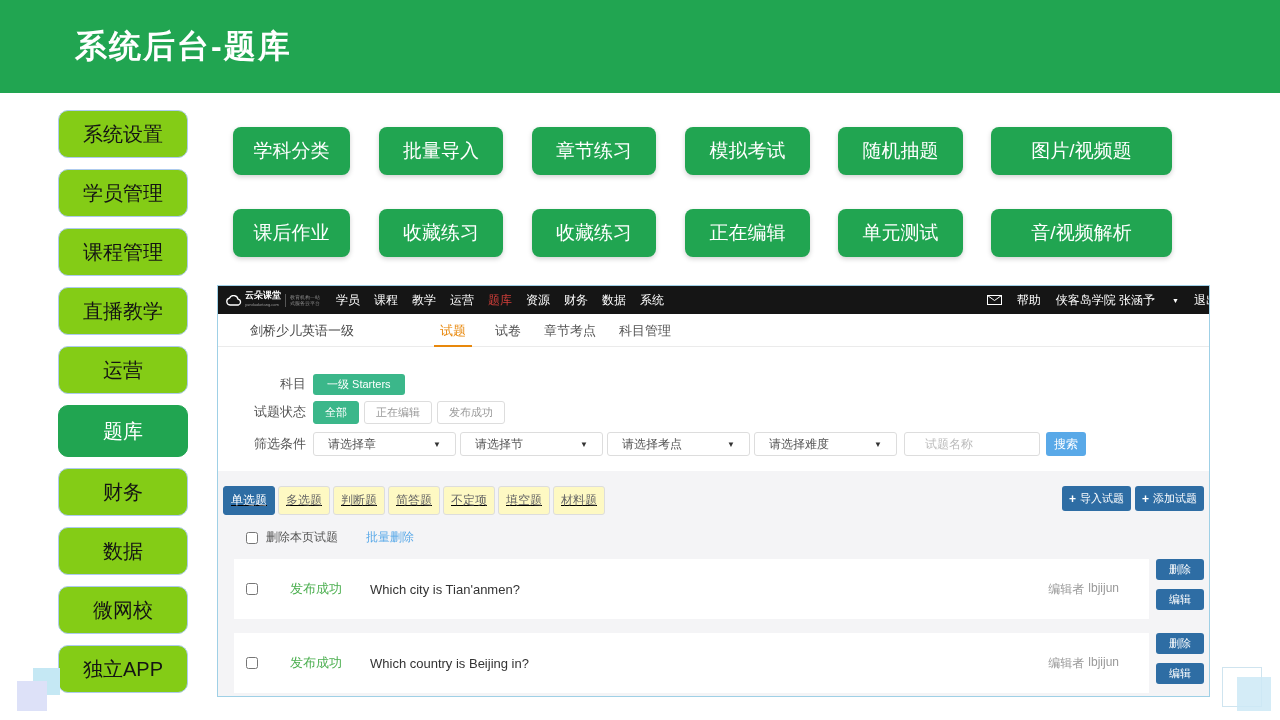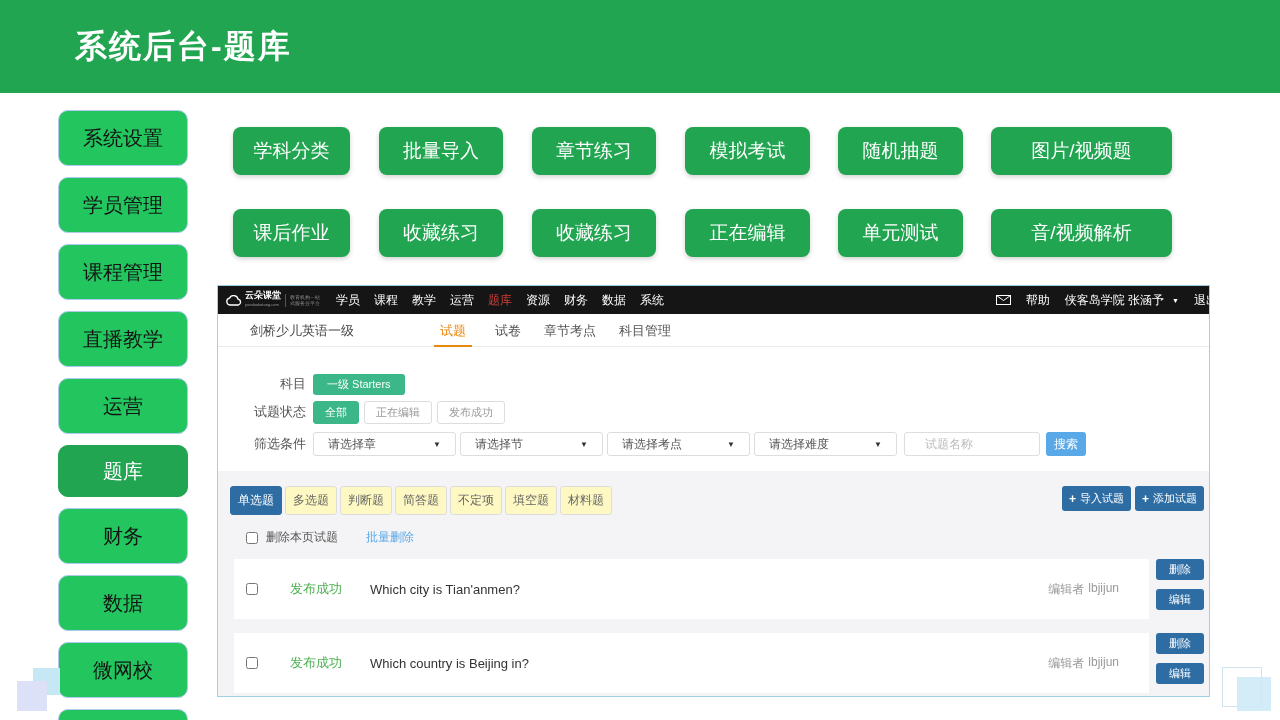--- a/index.html
+++ b/index.html
@@ -9,21 +9,21 @@
     font-family:"Liberation Sans", sans-serif;
   }
   
   .banner { position:absolute; left:0; top:0; width:1280px; height:93px;
     background:#21a551; display:flex; align-items:center; padding-left:75px; }
   .banner h1 { color:#fff; font-size:32px; font-weight:bold; letter-spacing:2px; }
 
   
   .sidebar { position:absolute; left:58px; top:110px; width:130px;
     display:flex; flex-direction:column; gap:11px; }
-  .side-btn { height:56px; background:#22c55e; border:1px solid #aecbee;
+  .side-btn { height:48px; background:#84cc16; border:1px solid #aecbee;
     border-radius:10px; display:flex; align-items:center; justify-content:center;
     font-size:20px; color:#141414; cursor:pointer; }
   .side-btn.active { background:#21a551; border-color:#21a551; color:#fff; height:52px; }
 
   
   .features { position:absolute; left:233px; top:127px; width:930px; height:130px; }
   .feat { position:absolute; height:48px; background:#21a551; border-radius:8px;
     color:#fff; font-size:19px; display:flex; align-items:center; justify-content:center;
     box-shadow:0 2px 5px rgba(0,0,0,.18); cursor:pointer; white-space:nowrap; }
   .c1{left:0;width:117px} .c2{left:146px;width:124px} .c3{left:299px;width:124px}
@@ -42,21 +42,21 @@
   .logo-main { display:flex; flex-direction:column; line-height:9px; }
   .logo-title { color:#fff; font-size:9px; font-weight:bold; }
   .logo-url { color:#9a9a9a; font-size:4px; }
   .logo-div { width:1px; height:13px; background:#565656; margin:0 4px; }
   .logo-tag { color:#8d8d8d; font-size:5px; line-height:6px; }
   .anav-menu { display:flex; gap:14px; margin-left:8px; }
   .anav-item { color:#fff; font-size:12px; cursor:pointer; white-space:nowrap; }
   .anav-item.active { color:#d43f3a; }
   .anav-right { margin-left:auto; display:flex; align-items:center; gap:15px;
     color:#fff; font-size:12px; margin-right:-9px; white-space:nowrap; }
-  .acct { display:flex; align-items:center; gap:8px; }
+  .acct { display:flex; align-items:center; gap:17px; }
   .caret { font-size:7px; color:#fff; }
 
   
   .atabs { position:absolute; top:28px; left:0; width:100%; height:33px;
     background:#fff; border-bottom:1px solid #ebebeb; }
   .course { position:absolute; left:32px; top:0; height:33px; line-height:33px;
     font-size:13px; color:#454545; }
   .tabset { position:absolute; left:216px; top:0; height:33px; display:flex; gap:23px; }
   .tab { font-size:13px; color:#555; height:33px; line-height:33px; cursor:pointer; }
   .tab.active { color:#e8880c; border-bottom:2px solid #e8880c; padding:0 6px; }
@@ -81,21 +81,21 @@
   .name-input { width:136px; height:24px; border:1px solid #ddd; border-radius:3px;
     font-size:12px; color:#555; padding:0 20px; margin-left:7px;
     font-family:"Liberation Sans", sans-serif; }
   .name-input::placeholder { color:#bbb; }
   .search-btn { width:40px; height:24px; background:#59a9e8; color:#fff; border:none;
     border-radius:3px; font-size:12px; margin-left:6px; cursor:pointer;
     font-family:"Liberation Sans", sans-serif; }
 
   
   .agrey { position:absolute; top:185px; left:0; right:0; bottom:0; background:#f4f4f6; }
-  .types { position:absolute; top:15px; left:12px; display:flex; gap:3px; }
+  .types { position:absolute; top:15px; left:5px; display:flex; gap:3px;text-decoration:underline; }
   .type { font-size:12px; padding:5px 7px; border:1px solid #ddd; background:#fef9c3;
     color:#666; border-radius:3px; cursor:pointer; white-space:nowrap; }
   .type.active { background:#2e6da4; border-color:#2e6da4; color:#fff; }
   .topbtns { position:absolute; top:15px; right:5px; display:flex; gap:4px; }
   .bluebtn { background:#2e6da4; color:#fff; font-size:11px; padding:5px 7px;
     border-radius:3px; display:flex; align-items:center; gap:4px; cursor:pointer; white-space:nowrap; }
   .plus { font-size:12px; font-weight:bold; }
   .bulk { position:absolute; top:58px; left:28px; display:flex; align-items:center;
     gap:8px; font-size:12px; color:#555; }
   .bulk input { width:12px; height:12px; cursor:pointer; }

